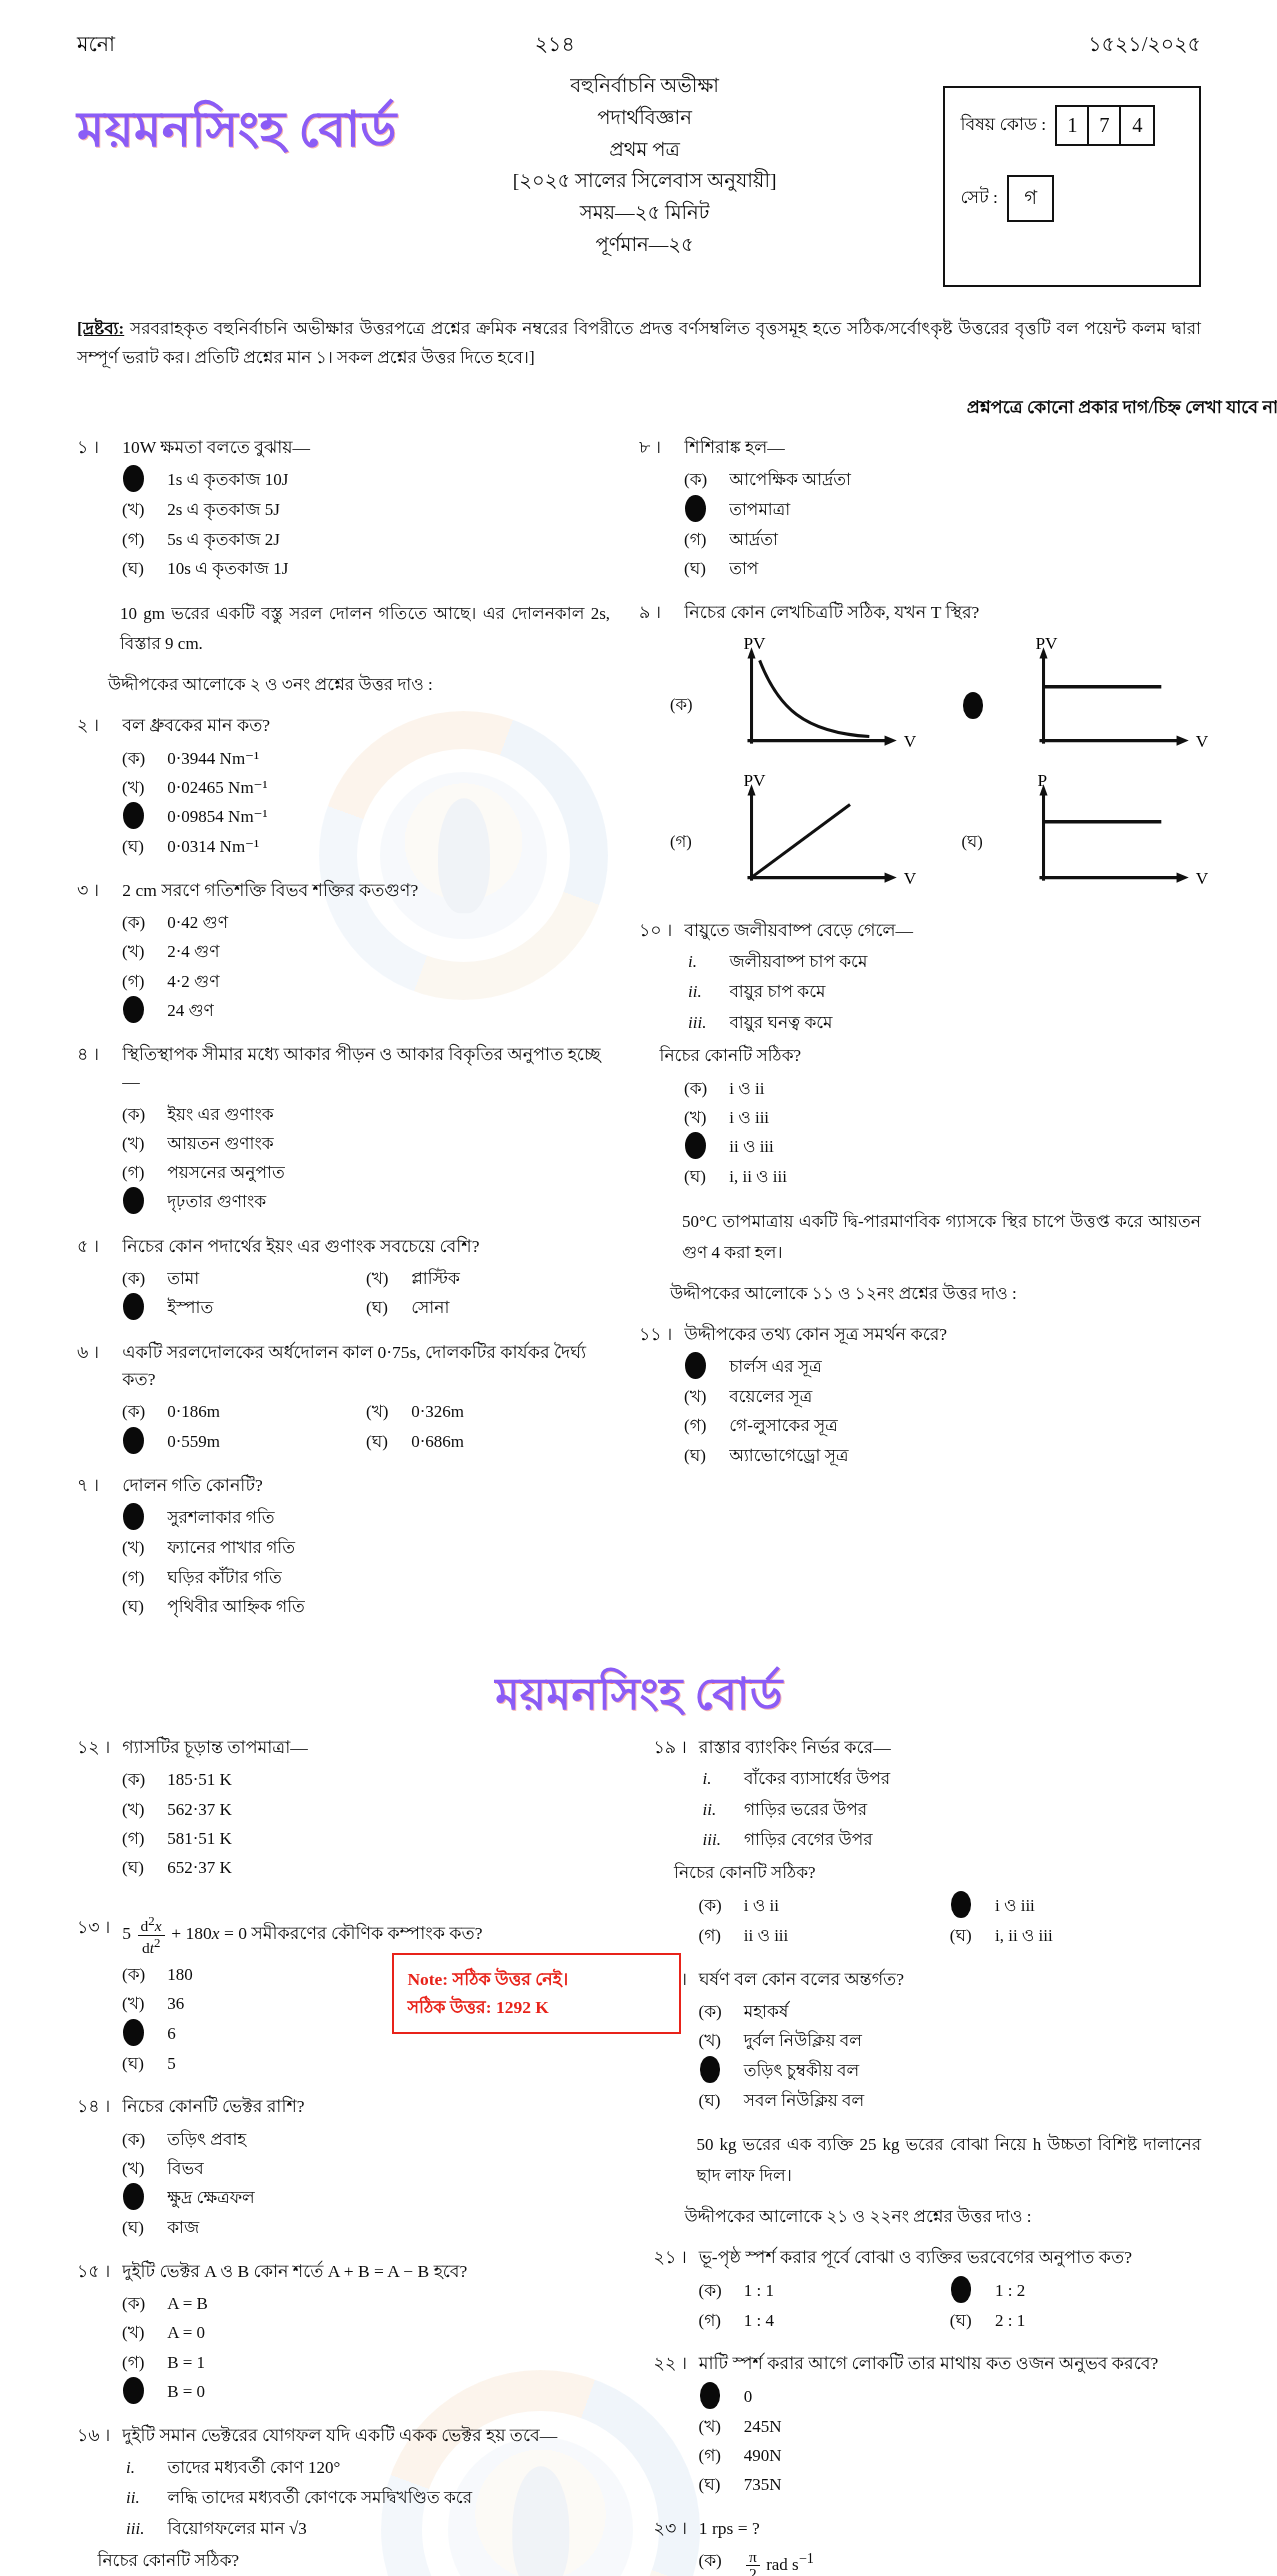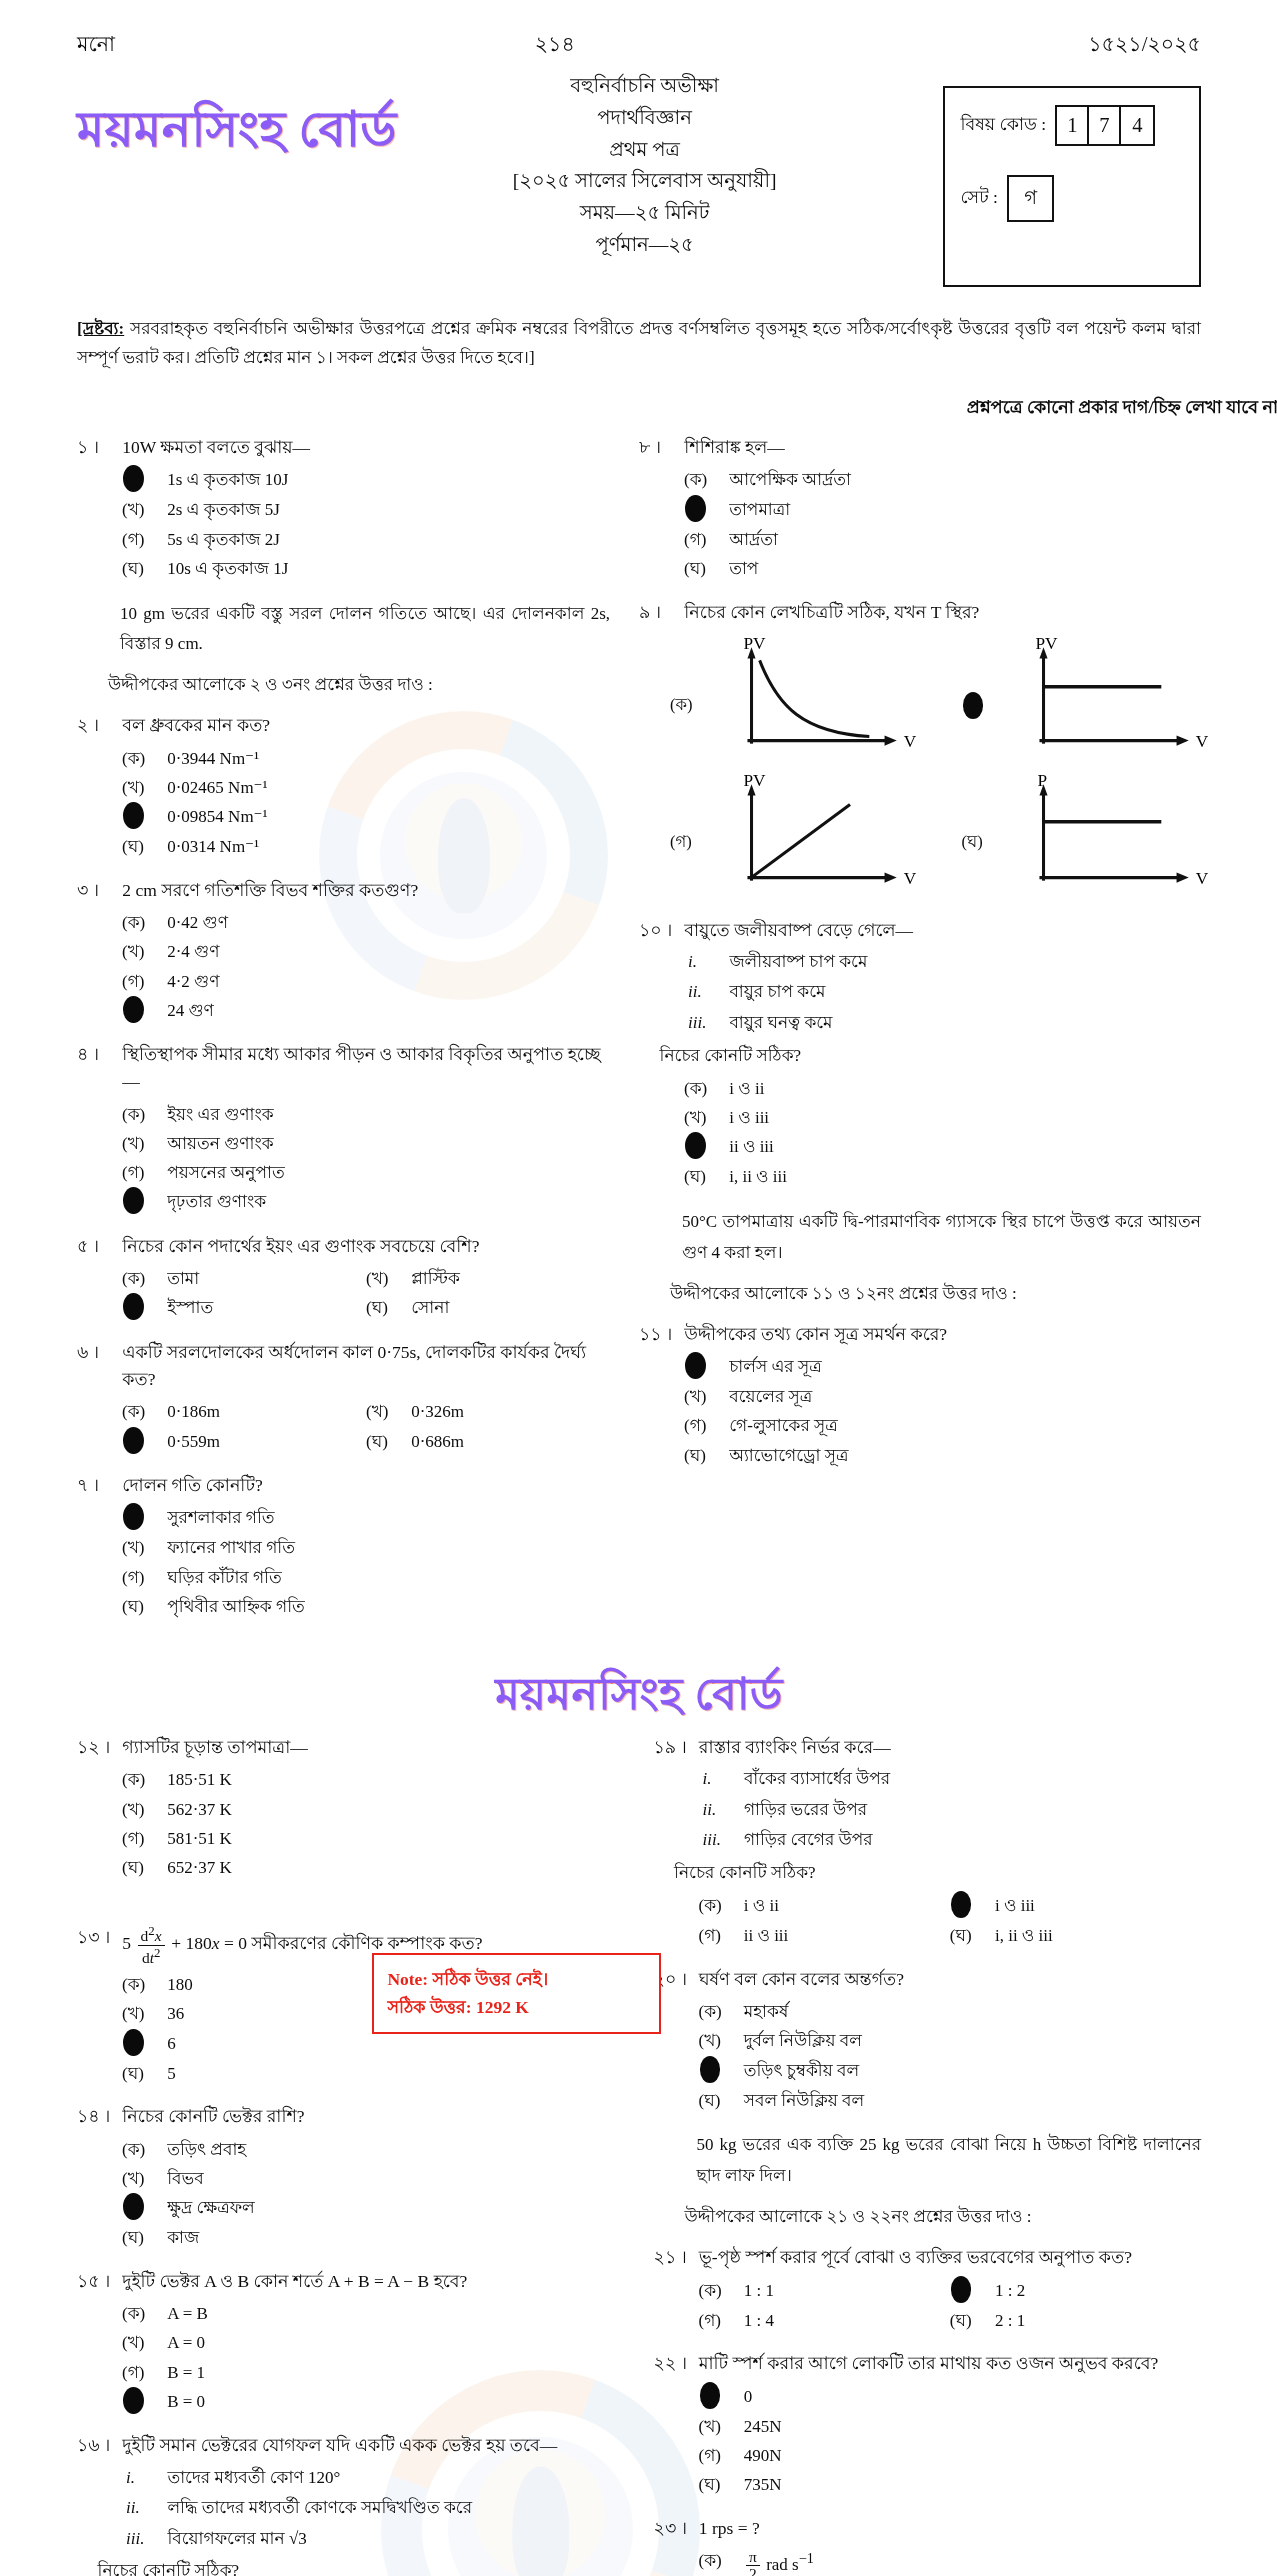--- a/index.html
+++ b/index.html
@@ -93,21 +93,21 @@
   .stim { font-size:17px; line-height:1.8; margin:13.4px 0 4.1px 43px; text-align:justify; }
   .stim-lead { font-size:17px; margin:11.3px 0 13.4px 31px; }
 
   
   .note {
     border:2.6px solid #e8231a; background:#fff; color:#e8231a;
     padding:10.3px 13.4px; font-size:17.5px; line-height:1.6; font-weight:700;
     box-shadow:0 0 0 1.5px #fff inset;
   }
   .note .nw { font-family:"Liberation Serif",serif; }
-  .note-12 { position:absolute; z-index:4; left:372px; top:1953px; width:289px; }
+  .note-12 { position:absolute; z-index:4; left:392px; top:1953px; width:289px; }
 
   
   .graphs { margin:9.3px 0 5.2px 31px; }
   .grow { display:flex; gap:26px; margin-bottom:8.2px; }
   .gcell { display:flex; align-items:flex-start; gap:7.2px; width:50%; }
   .gkey { font-size:16.5px; padding-top:57px; width:40px; flex:0 0 auto; }
   .gkey .bubble { vertical-align:-5.2px; }
   svg.pv { display:block; }
 
   
@@ -554,21 +554,21 @@
               <span class="opt-key">(গ)</span>
               <span class="opt-val">581·51 K</span>
             </div>
           <div class="opt">
               <span class="opt-key">(ঘ)</span>
               <span class="opt-val">652·37 K</span>
             </div>
         </div>
       </div>
 
-      <div class="q" style="margin-top:42px;">
+      <div class="q" style="margin-top:32px;">
         <div class="q-head">
           <span class="q-no">১৩ ।</span>
           <span class="q-txt">
             5
             <span class="fraction">
               <span class="num">d<sup>2</sup><i>x</i></span>
                 <span class="den">d<i>t</i><sup>2</sup></span>
             </span>
             + 180<i>x</i> = 0 সমীকরণের কৌণিক কম্পাংক কত?
           </span>

